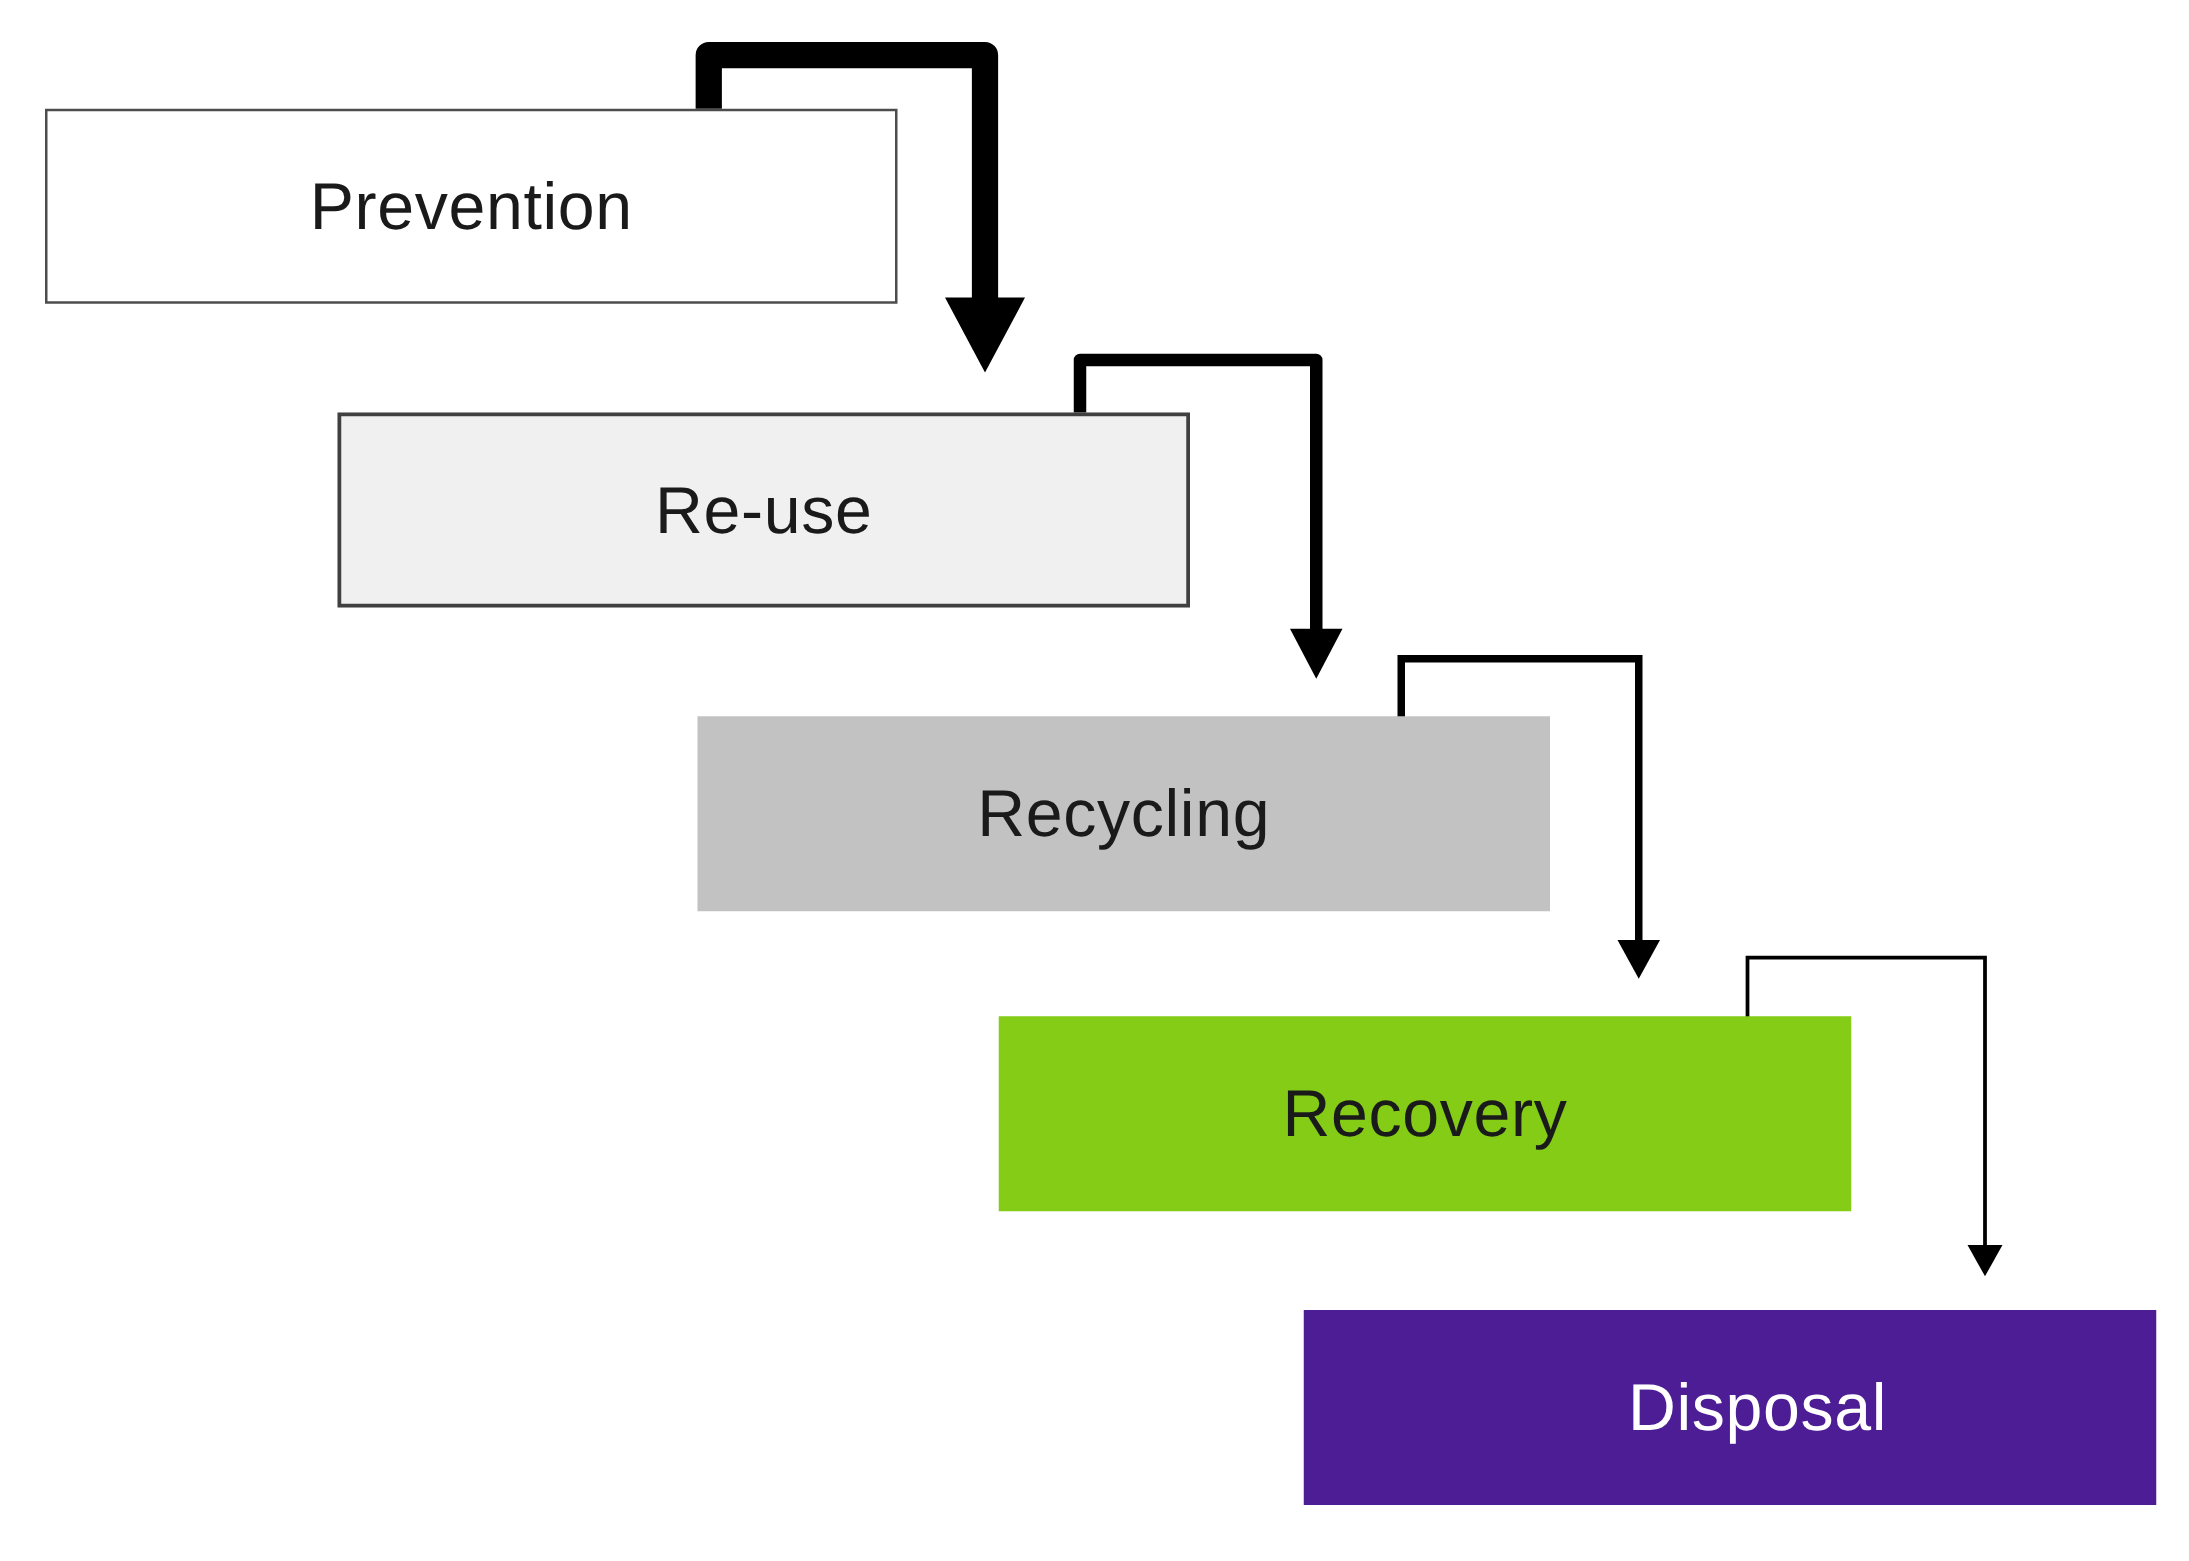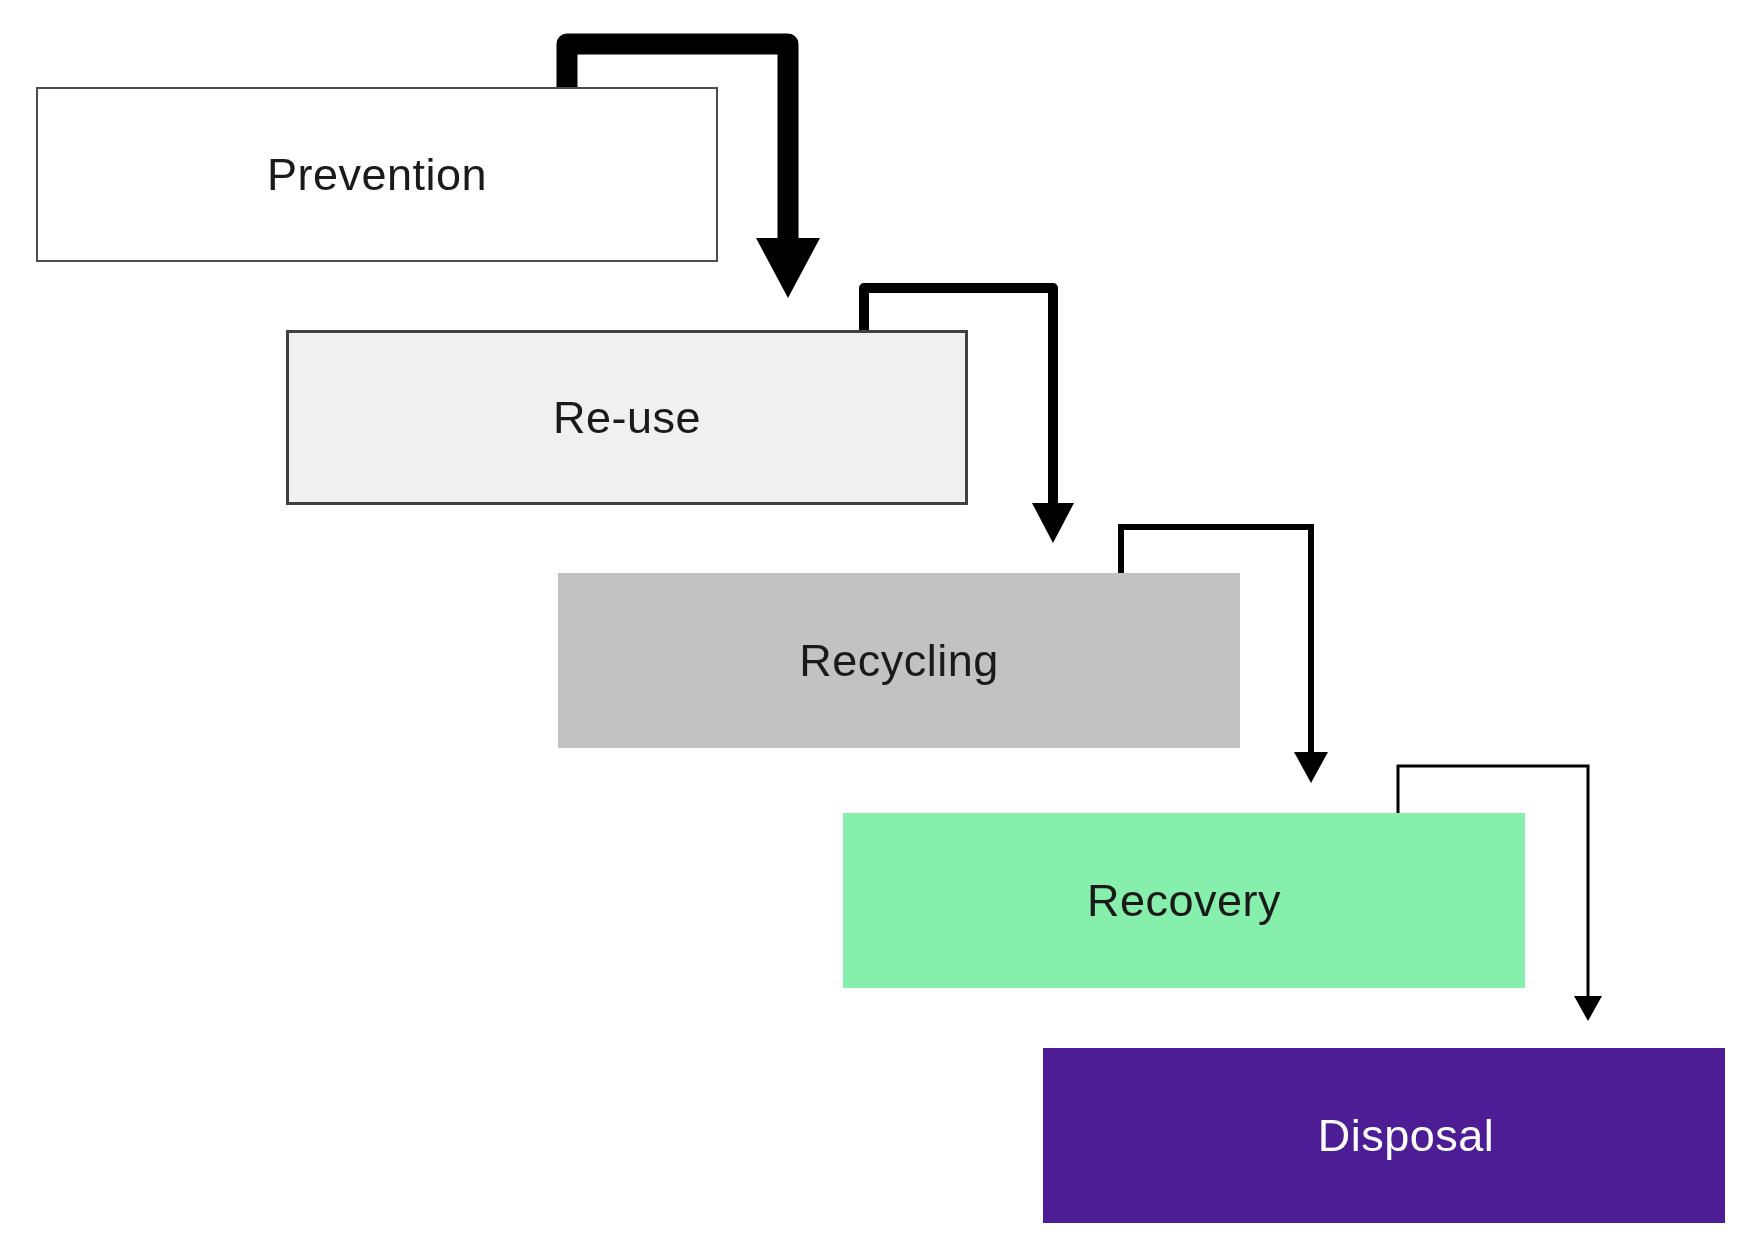--- a/index.html
+++ b/index.html
@@ -19,38 +19,38 @@
     position: absolute;
     left: 0;
     top: 0;
     width: 1751px;
     height: 1249px;
     pointer-events: none;
   }
   .box {
     position: absolute;
     width: 682px;
-    height: 175px;
+    height: 156px;
     box-sizing: border-box;
     display: flex;
     align-items: center;
     justify-content: center;
-    font-size: 45px;
+    font-size: 53px;
     letter-spacing: 0.5px;
   }
   .box .label {
     white-space: nowrap;
   }
   .box-1 {
     left: 36px;
     top: 87px;
     border: 2px solid #4d4d4d;
   }
   .box-2 {
-    left: 286px;
+    left: 270px;
     top: 330px;
     border: 3px solid #404040;
     justify-content: center;
   }
   .box-3 {
     left: 539px;
     top: 573px;
     margin-left: 19px;
   }
   .box-4 {
@@ -95,21 +95,21 @@
   </div>
 
   <div class="box box-2" style="background-color: rgb(240, 240, 240); color: rgb(26, 26, 26); border-color: rgb(64, 64, 64);">
     <span class="label">Re-use</span>
   </div>
 
   <div class="box box-3" style="background-color: rgb(194, 194, 194); color: rgb(26, 26, 26);">
     <span class="label">Recycling</span>
   </div>
 
-  <div class="box box-4" style="background-color: #86efac; color: rgb(26, 26, 26); margin-left: 44px;">
+  <div class="box box-4" style="background-color: #84cc16; color: rgb(26, 26, 26);">
     <span class="label">Recovery</span>
   </div>
 
   <div class="box box-5" style="background-color: #4c1d95; color: rgb(255, 255, 255); padding-left: 44px;">
     <span class="label">Disposal</span>
   </div>
 
 </div>
 
 </body></html>

